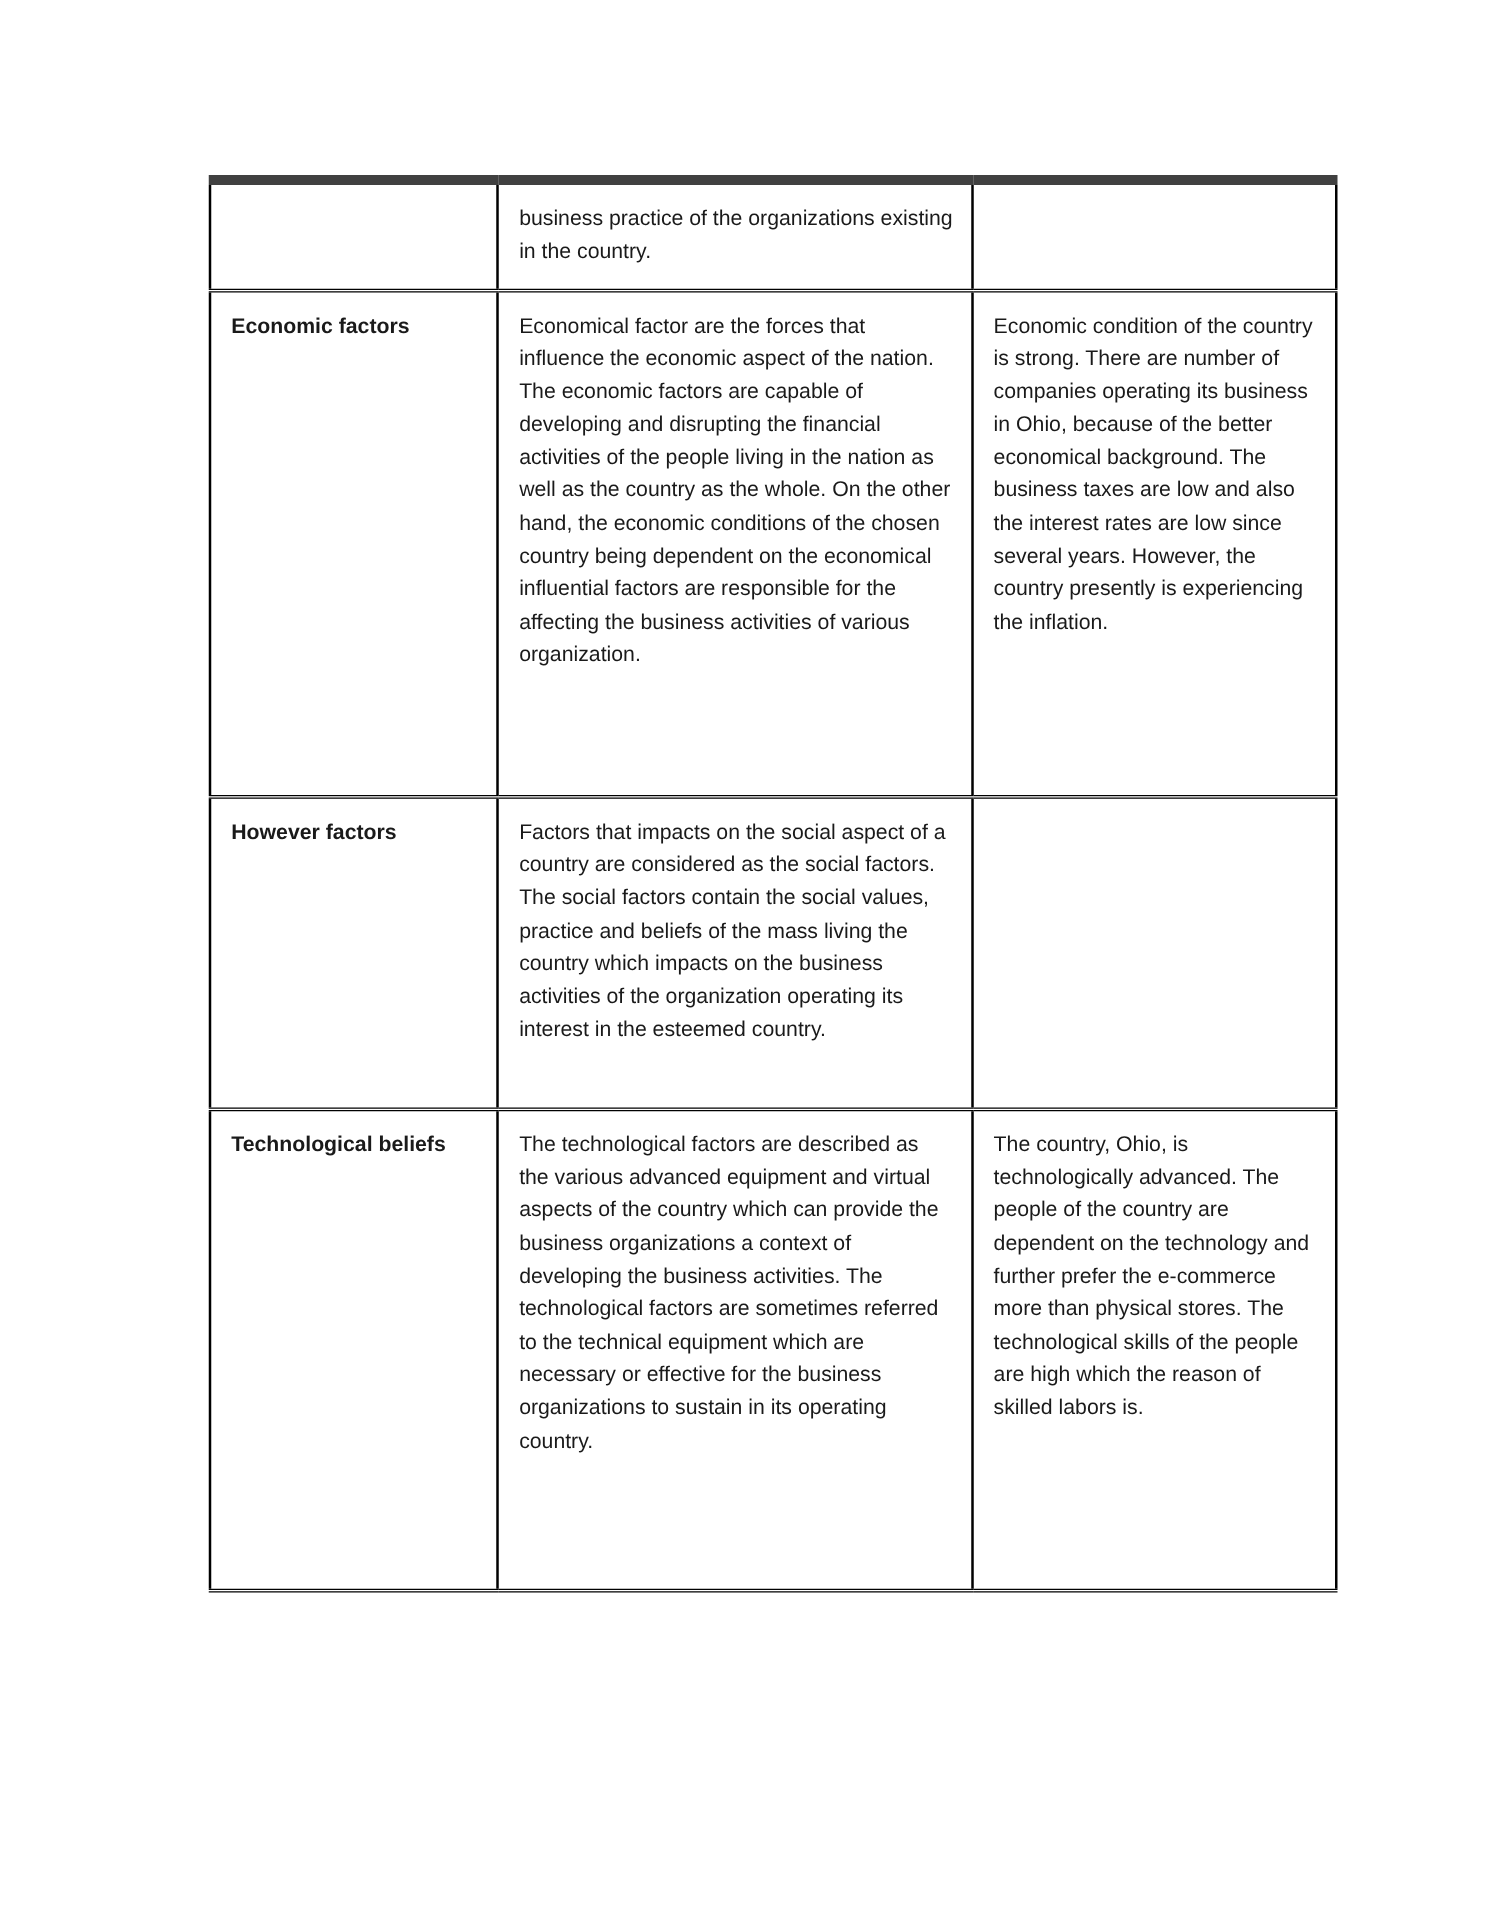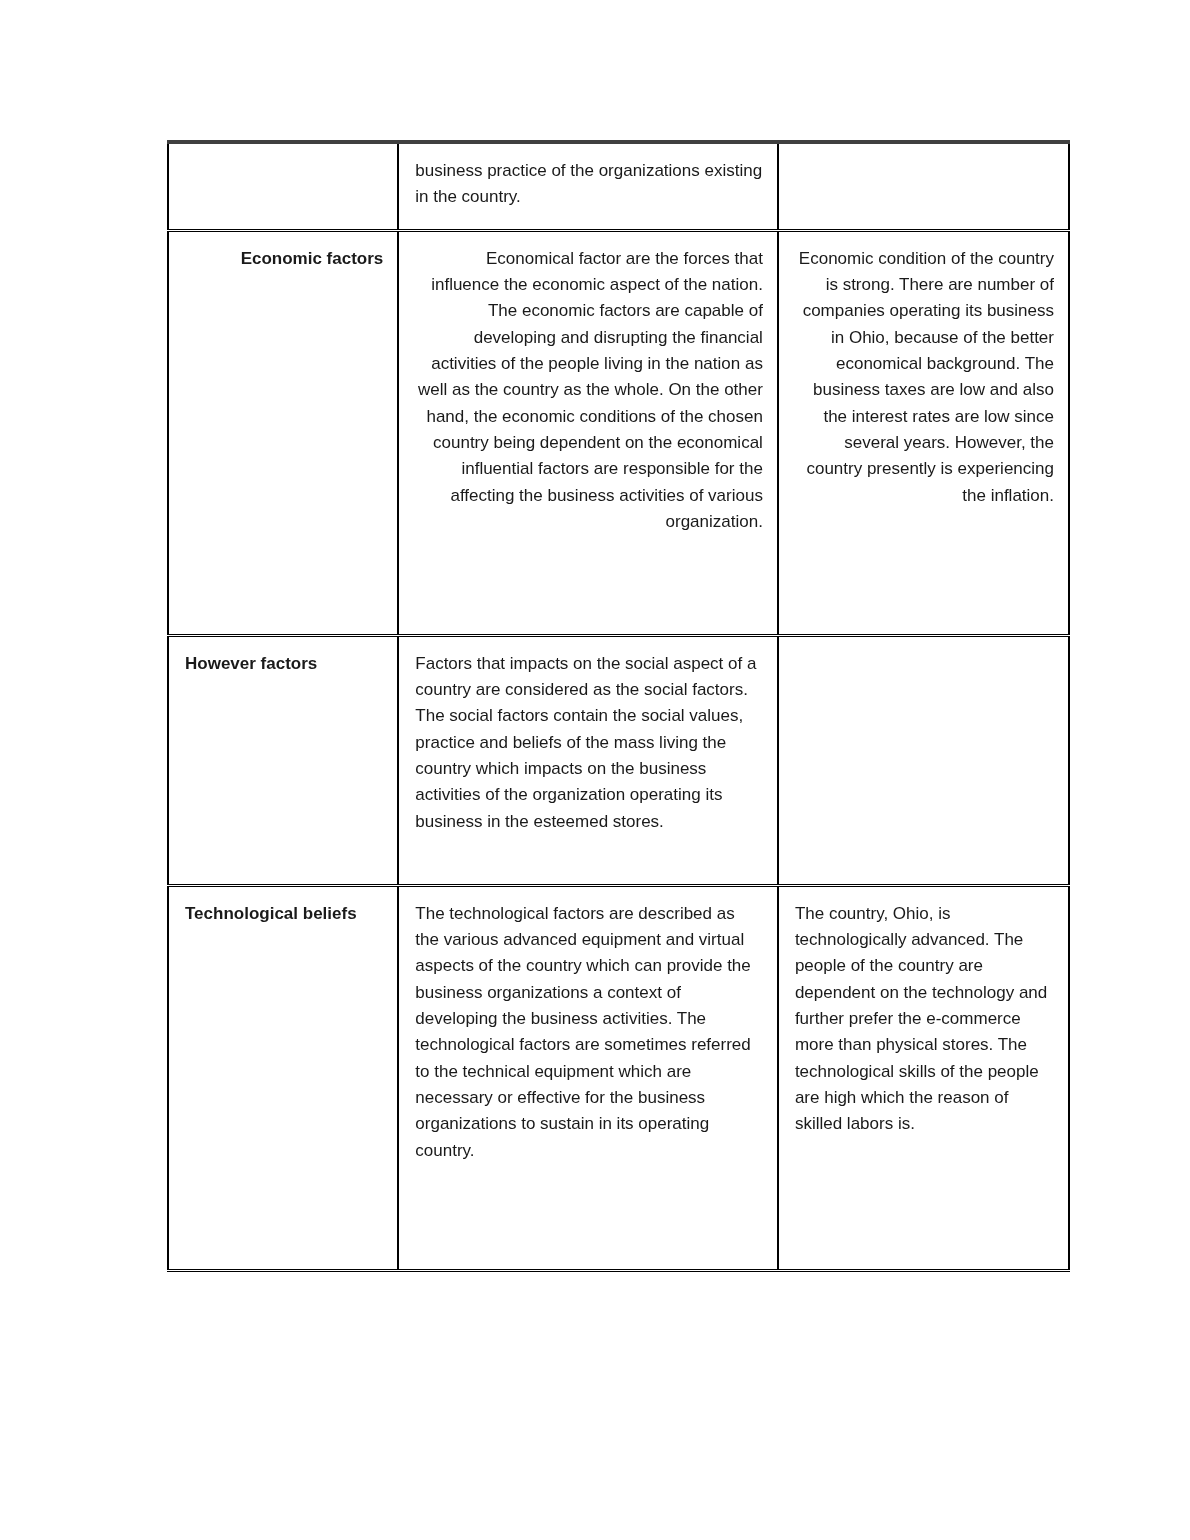--- a/index.html
+++ b/index.html
@@ -36,22 +36,22 @@
     font-size: 17px;
     line-height: 1.55;
     color: #1a1a1a;
     word-wrap: break-word;
   }
 
   td.col-factor { width: 216px; font-weight: bold; color: #111111; }
   td.col-desc   { width: 356px; }
   td.col-app    { width: 273px; }
 
-  tr.row-partial td { height: 88px; border-top: 4px solid #404040; }
-  tr.row-economic td { height: 405px; text-align: right; }
+  tr.row-partial td { height: 88px; border-top: 8px solid #404040; }
+  tr.row-economic td { height: 405px; }
   tr.row-social td { height: 250px; }
   tr.row-tech td { height: 385px; }
 </style>
 </head>
 <body>
 
 <div class="page">
   <table class="factors-table">
     <tbody>
       <tr class="row-partial">
@@ -59,21 +59,21 @@
         <td class="col-desc">business practice of the organizations existing in the country.</td>
         <td class="col-app"></td>
       </tr>
       <tr class="row-economic">
         <td class="col-factor">Economic factors</td>
         <td class="col-desc">Economical factor are the forces that influence the economic aspect of the nation. The economic factors are capable of developing and disrupting the financial activities of the people living in the nation as well as the country as the whole. On the other hand, the economic conditions of the chosen country being dependent on the economical influential factors are responsible for the affecting the business activities of various organization.</td>
         <td class="col-app">Economic condition of the country is strong. There are number of companies operating its business in Ohio, because of the better economical background. The business taxes are low and also the interest rates are low since several years. However, the country presently is experiencing the inflation.</td>
       </tr>
       <tr class="row-social">
         <td class="col-factor">However factors</td>
-        <td class="col-desc">Factors that impacts on the social aspect of a country are considered as the social factors. The social factors contain the social values, practice and beliefs of the mass living the country which impacts on the business activities of the organization operating its business in the esteemed stores.</td>
+        <td class="col-desc">Factors that impacts on the social aspect of a country are considered as the social factors. The social factors contain the social values, practice and beliefs of the mass living the country which impacts on the business activities of the organization operating its interest in the esteemed country.</td>
         <td class="col-app"></td>
       </tr>
       <tr class="row-tech">
         <td class="col-factor">Technological beliefs</td>
         <td class="col-desc">The technological factors are described as the various advanced equipment and virtual aspects of the country which can provide the business organizations a context of developing the business activities. The technological factors are sometimes referred to the technical equipment which are necessary or effective for the business organizations to sustain in its operating country.</td>
         <td class="col-app">The country, Ohio, is technologically advanced. The people of the country are dependent on the technology and further prefer the e-commerce more than physical stores. The technological skills of the people are high which the reason of skilled labors is.</td>
       </tr>
     </tbody>
   </table>
 </div>

